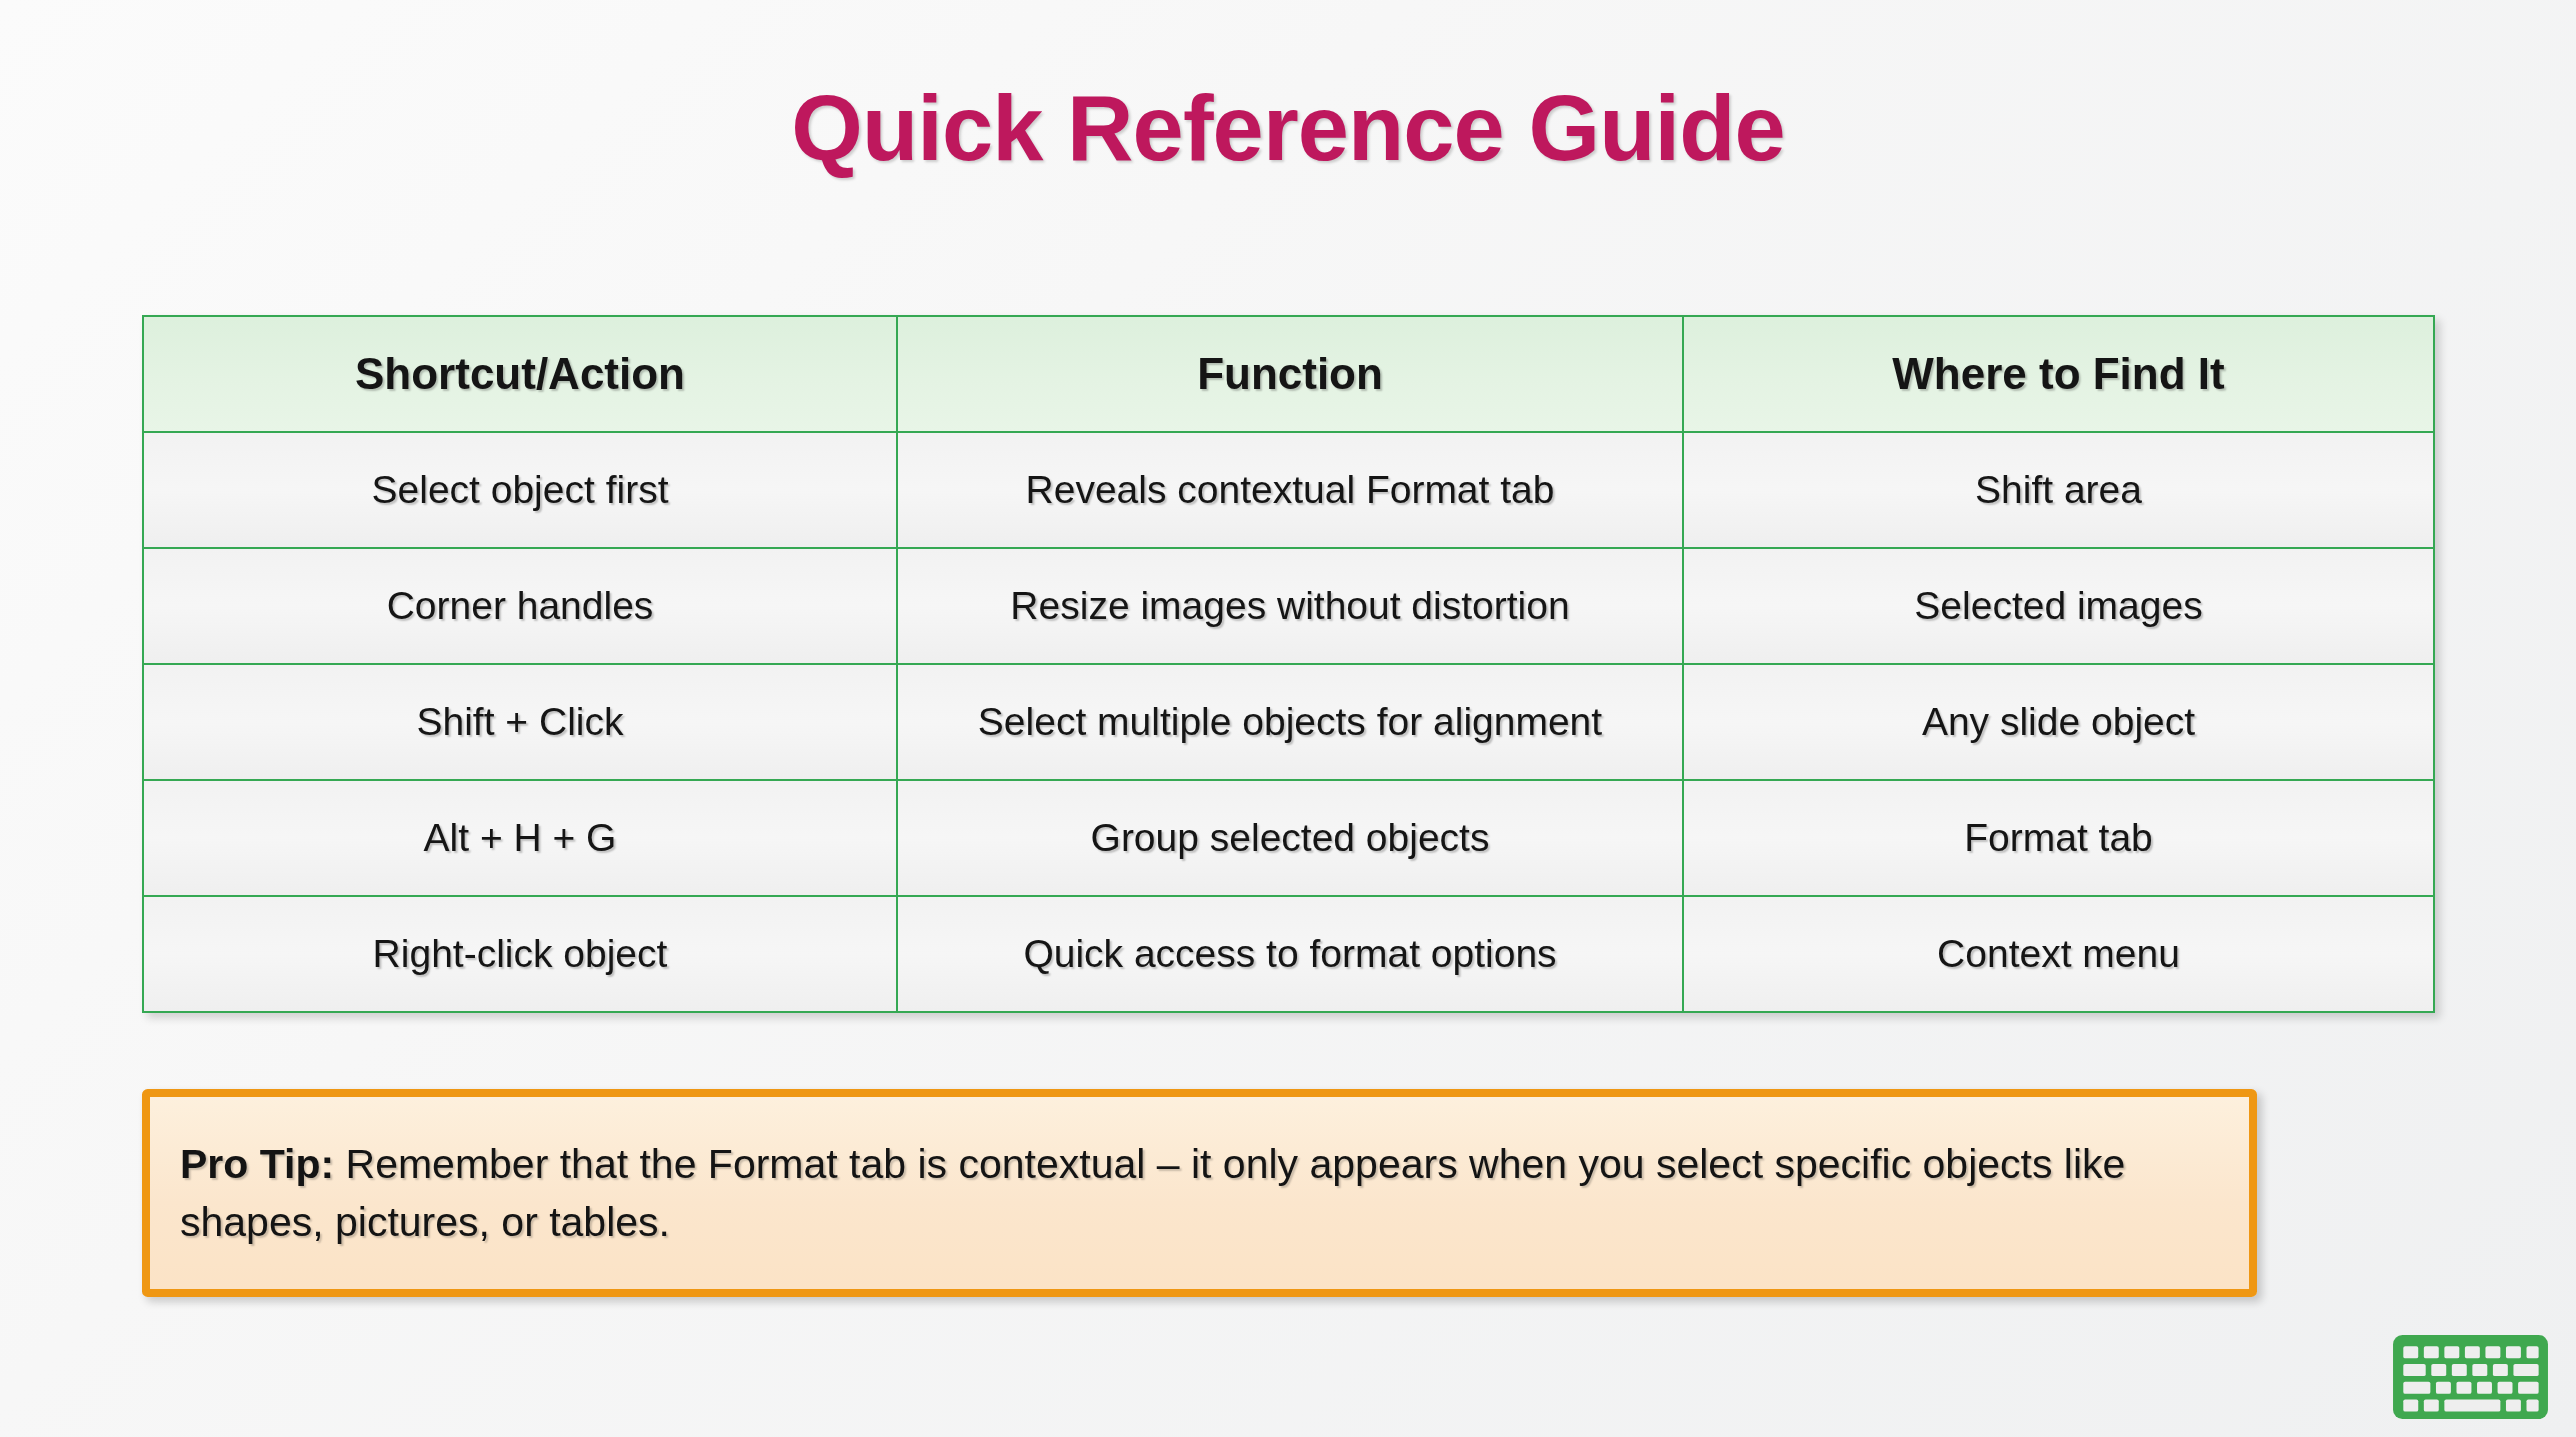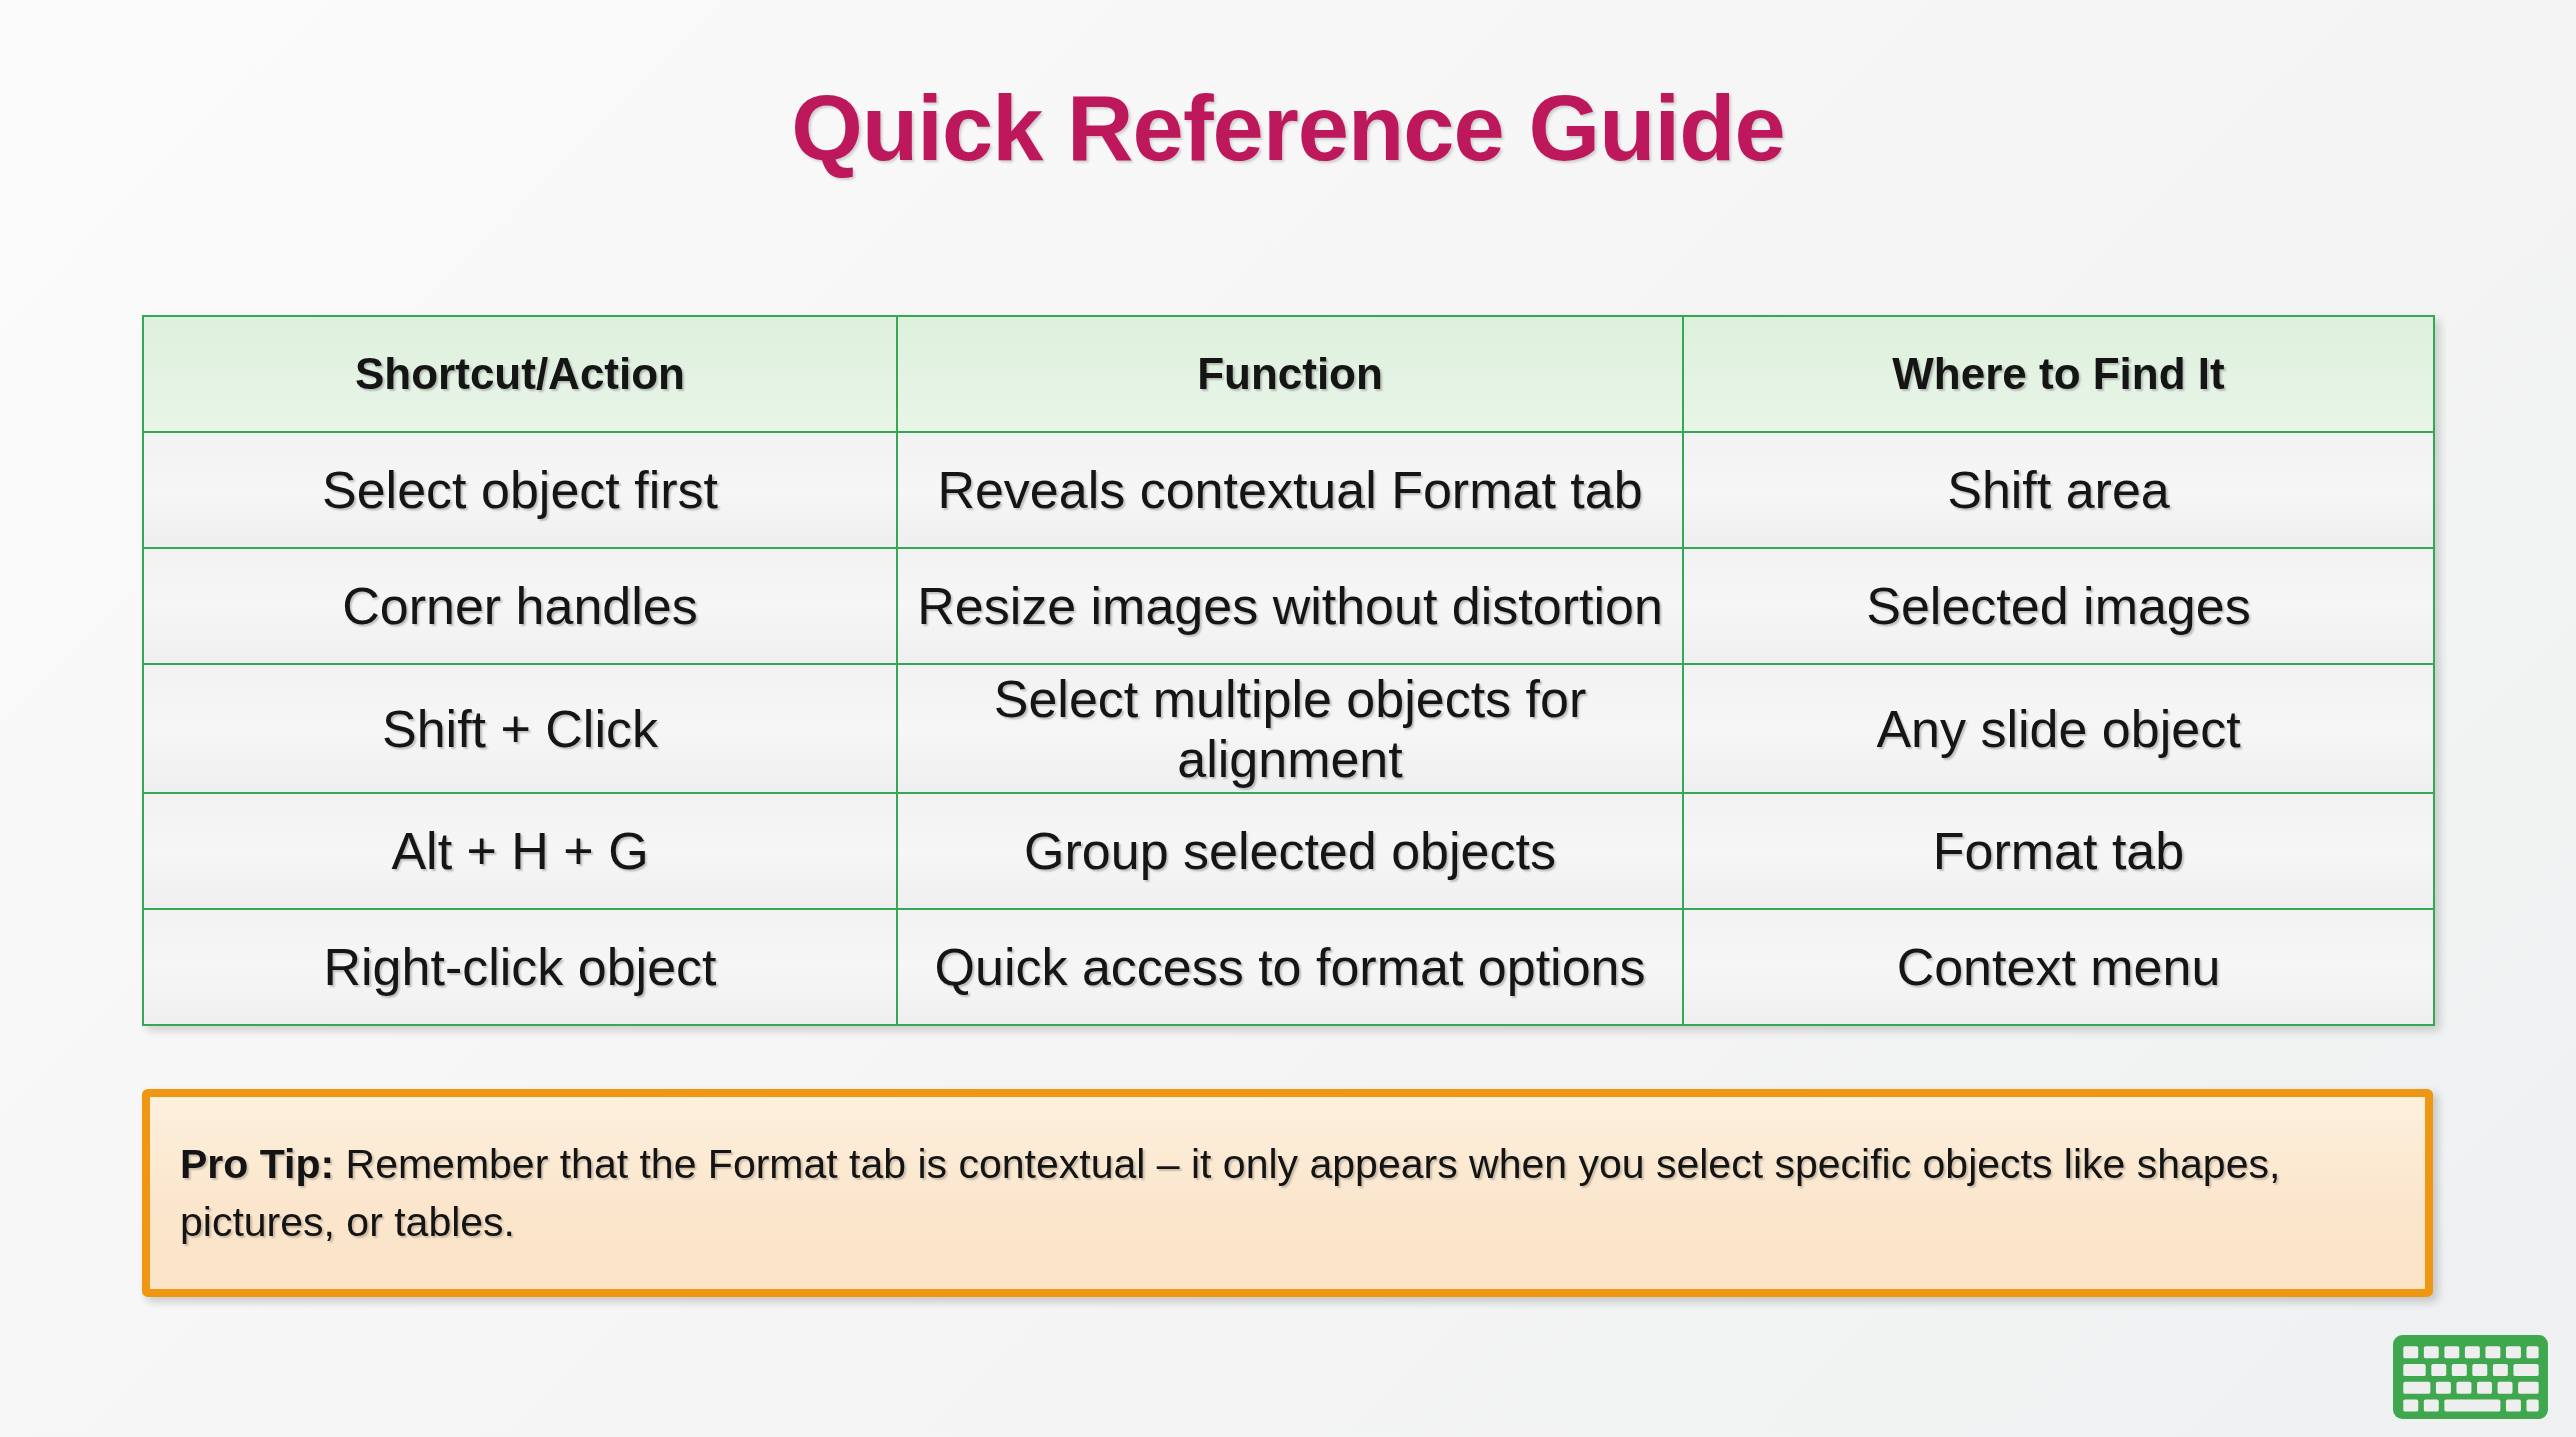--- a/index.html
+++ b/index.html
@@ -58,31 +58,31 @@
 
   .qr-table th {
     background: linear-gradient(180deg, #ddf0dd 0%, #e4f3e3 55%, #e8f5e7 100%);
     font-size: 44px;
     font-weight: bold;
     text-shadow: 1.9px 1.9px 1.9px rgba(0,0,0,0.22);
   }
 
   .qr-table td {
     background: linear-gradient(180deg, #f2f2f2 0%, #f6f6f6 50%, #efefef 100%);
-    font-size: 52px;
+    font-size: 39px;
     font-weight: normal;
     text-shadow: 1.9px 1.9px 1.9px rgba(0,0,0,0.22);
   }
 
   
   .protip {
     position: absolute;
     left: 142px;
     top: 1089px;
-    width: 2291px;
+    width: 2115px;
     height: 208px;
     background: linear-gradient(180deg, #fdf0dd 0%, #fbe6cd 55%, #fbe3c6 100%);
     border: 8.4px solid #ef9713;
     border-radius: 5.6px;
     box-shadow: 4.7px 4.7px 8.4px rgba(0,0,0,0.18);
     display: flex;
     align-items: center;
     padding: 0 30px;
   }
 

